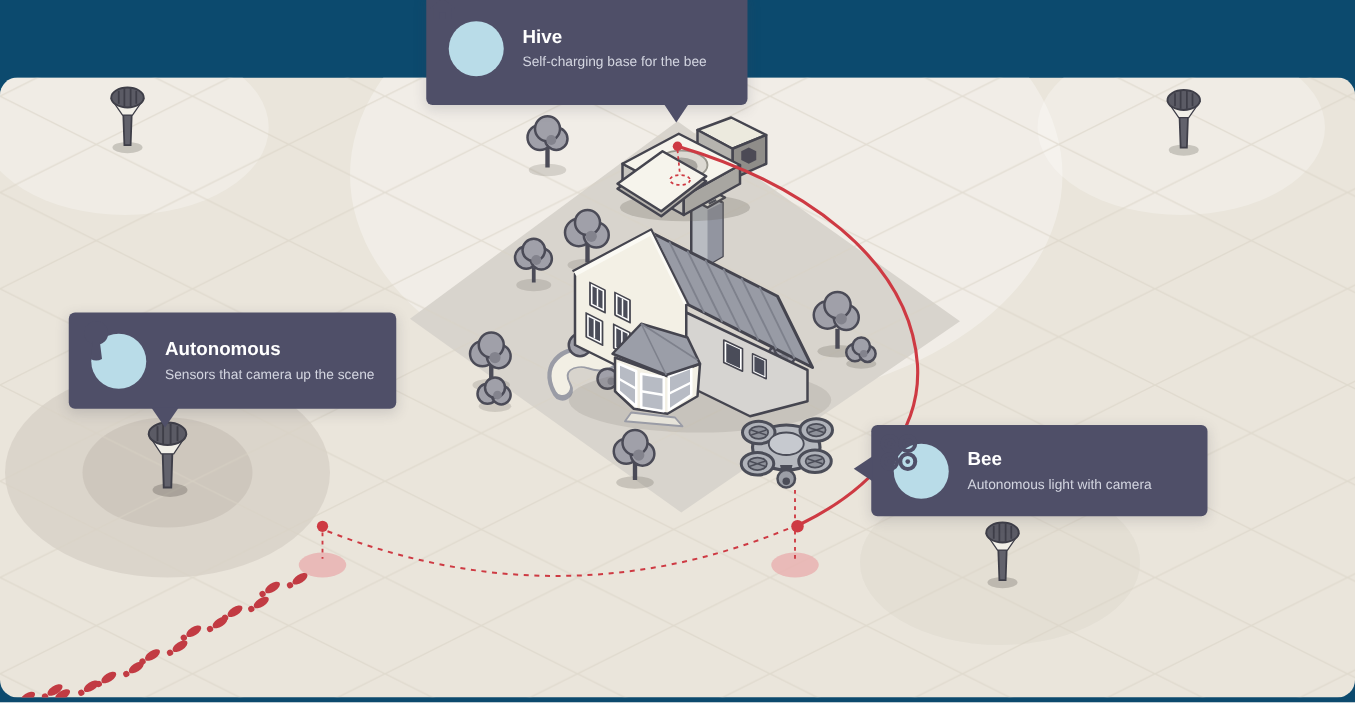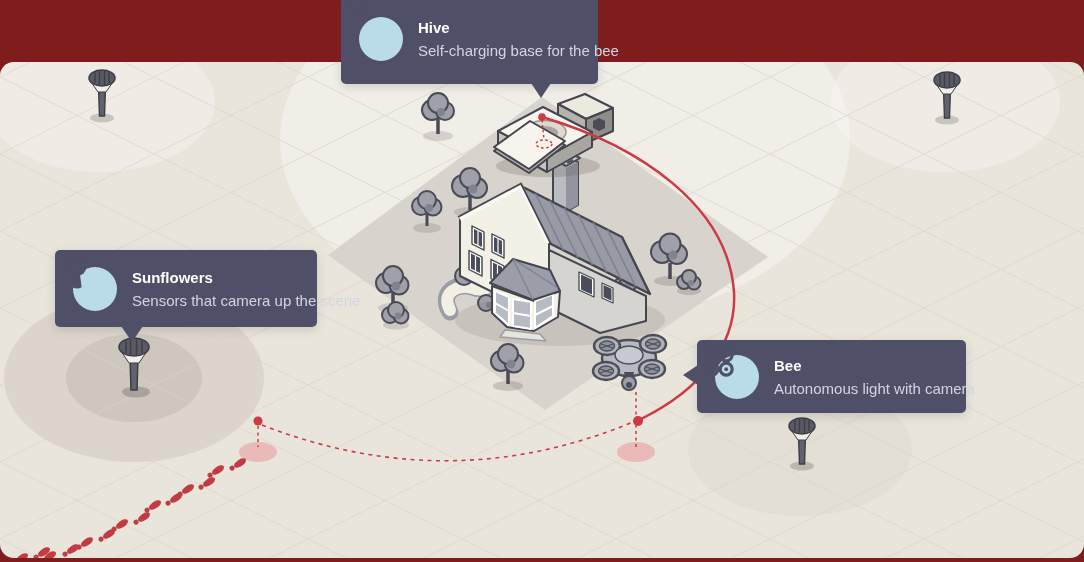--- a/index.html
+++ b/index.html
@@ -1,29 +1,29 @@
 <!DOCTYPE html>
 <html style="--ground: #eae5db; --yard: #d8d4cd; --accent: #ce3a43; --tooltip-bg: #4f4f68; --bubble: #b9dce8; --subtitle: #d3d5e0;"><head>
 <meta charset="utf-8">
 <style>
   :root{
     --ground:#eae5db; --yard:#d8d4cd; --accent:#ce3a43; --tooltip-bg:#4f4f68;
     --bubble:#b9dce8; --subtitle:#d3d5e0; --outline:#45454f;
   }
   html,body{margin:0;padding:0;background:#fff;}
-  .stage{position:relative;width:1084px;height:562px;background:#7f1d1d;overflow:hidden;
+  .stage{position:relative;width:1084px;height:562px;background:#0c4a6e;overflow:hidden;
          font-family:"Liberation Sans",sans-serif;}
   .stage svg{position:absolute;left:0;top:0;}
   .tooltip{position:absolute;display:flex;align-items:center;background:var(--tooltip-bg);
            border-radius:5px;box-shadow:0 3px 10px rgba(60,60,80,.18);}
   .tooltip .bubble{flex:0 0 44px;width:44px;height:44px;border-radius:50%;background:var(--bubble);
            display:flex;align-items:center;justify-content:center;margin-left:18px;}
   .tooltip .txt{margin-left:15px;margin-right:22px;}
   .tooltip .title{color:#fff;font-size:15px;font-weight:bold;line-height:1;margin-bottom:8px;}
-  .tooltip .desc{color:var(--subtitle);font-size:15px;line-height:1;white-space:nowrap;}
+  .tooltip .desc{color:var(--subtitle);font-size:11px;line-height:1;white-space:nowrap;}
   .tail{position:absolute;width:0;height:0;border:10px solid transparent;}
   .tail.down{border-top:15px solid var(--tooltip-bg);border-bottom:none;bottom:-14px;}
   .tail.left{border-right:15px solid var(--tooltip-bg);border-left:none;left:-14px;}
   #tt-hive{left:341px;top:-6px;width:257px;height:90px;}
   #tt-hive .tail{left:190px;}
   #tt-sunflowers{left:55px;top:250px;width:262px;height:77px;}
   #tt-sunflowers .tail{left:66px;border-width:11px;border-top-width:16px;bottom:-15px;}
   #tt-bee{left:697px;top:340px;width:269px;height:73px;}
   #tt-bee .tail{top:25px;}
 </style>
@@ -396,21 +396,21 @@
 </div>
 
 <div class="tooltip" id="tt-sunflowers">
   <div class="bubble">
     <svg width="44" height="44" viewBox="0 0 44 44">
       <circle cx="22" cy="16.5" r="9.5" fill="#4f4f68"></circle>
       <path d="M19.2,23 L17.4,37.2 Q22,39.6 26.6,37.2 L24.8,23 Z" fill="#4f4f68"></path>
     </svg>
   </div>
   <div class="txt">
-    <div class="title">Sunflowers</div>
+    <div class="title">Autonomous</div>
     <div class="desc">Sensors that camera up the scene</div>
   </div>
   <div class="tail down"></div>
 </div>
 
 <div class="tooltip" id="tt-bee">
   <div class="bubble">
     <svg width="44" height="44" viewBox="0 0 44 44">
       <g fill="none" stroke="#4f4f68" stroke-width="3.2">
         <circle cx="14.8" cy="14.8" r="6"></circle>

